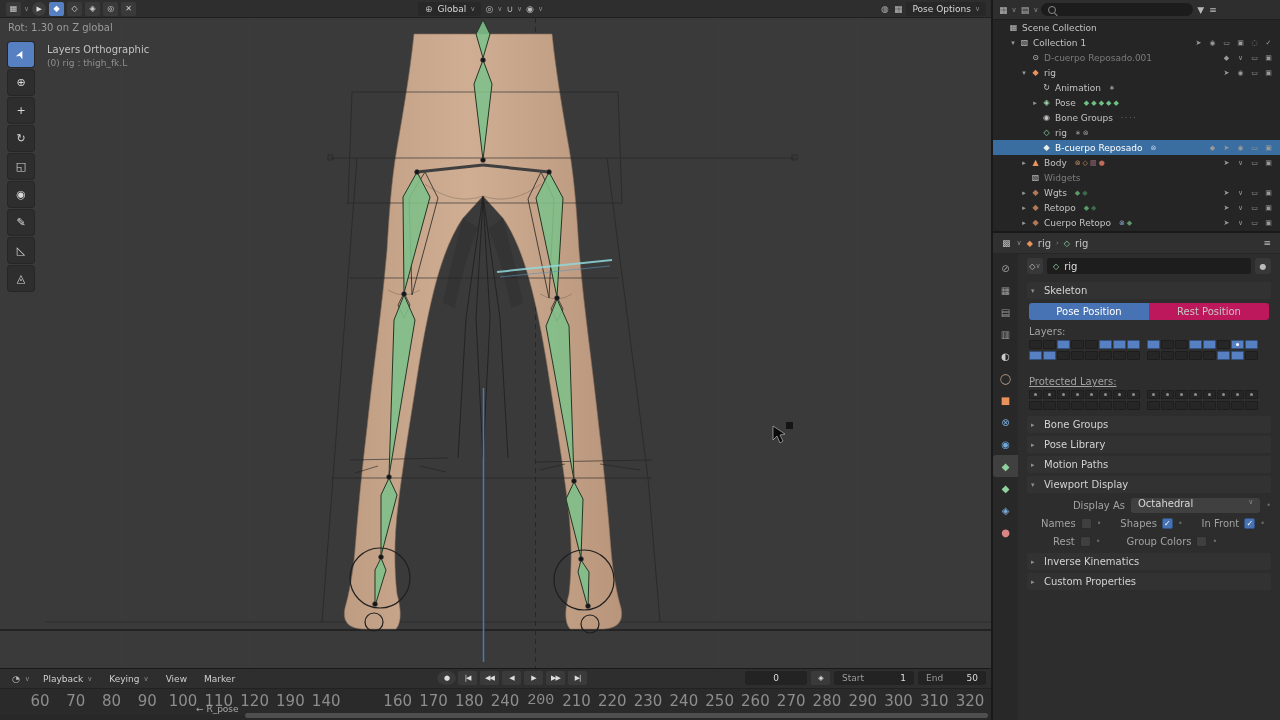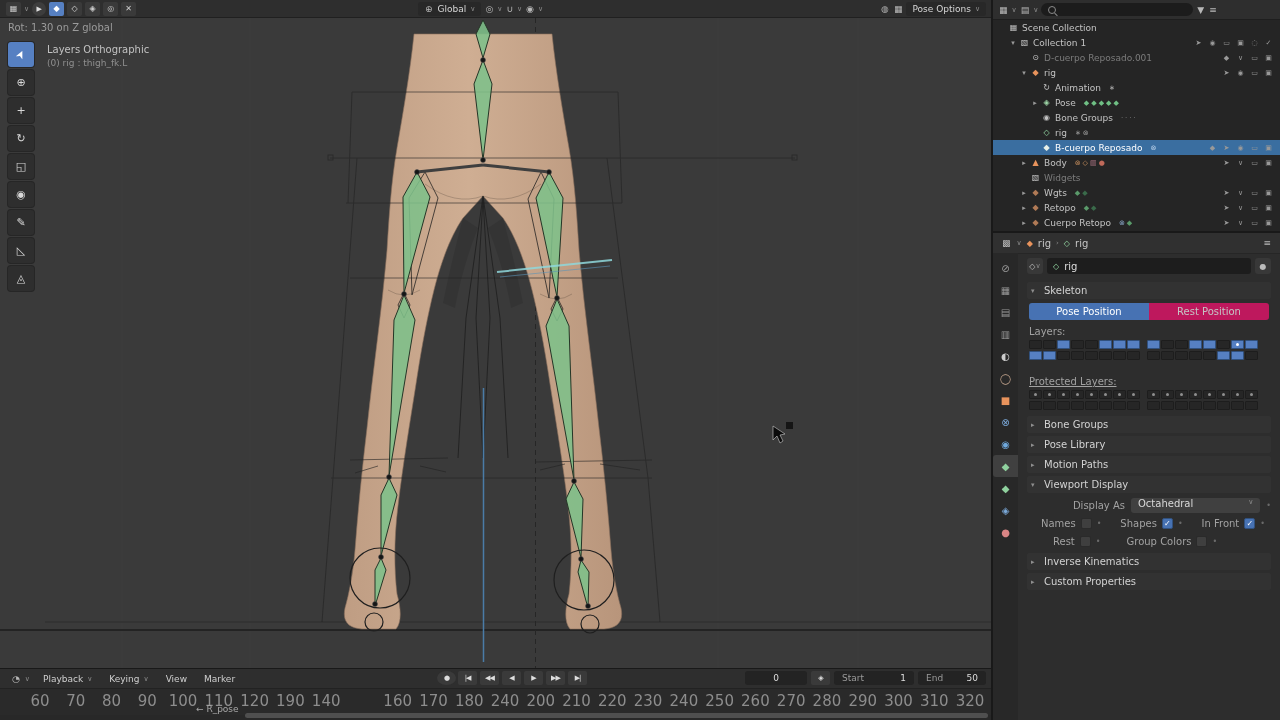--- a/index.html
+++ b/index.html
@@ -352,21 +352,21 @@
         <span class="tick" style="left: 183.08px;">100</span>
         <span class="tick" style="left: 218.85px;">110</span>
         <span class="tick" style="left: 254.62px;">120</span>
         <span class="tick" style="left: 290.39px;">190</span>
         <span class="tick" style="left: 326.16px;">140</span>
         <span class="tick" style="left: 361.93px; margin-top: 44px;">150</span>
         <span class="tick" style="left: 397.7px;">160</span>
         <span class="tick" style="left: 433.47px;">170</span>
         <span class="tick" style="left: 469.24px;">180</span>
         <span class="tick" style="left: 505.01px;">240</span>
-        <span class="tick" style="left: 540.78px;">200</span>
+        <span class="tick" style="left: 540.78px; font-family: Liberation Mono, monospace;">200</span>
         <span class="tick" style="left: 576.55px;">210</span>
         <span class="tick" style="left: 612.32px; text-align: center;">220</span>
         <span class="tick" style="left: 648.09px; text-align: right;">230</span>
         <span class="tick" style="left: 683.86px;">240</span>
         <span class="tick" style="left: 719.63px;">250</span>
         <span class="tick" style="left: 755.4px; text-align: center;">260</span>
         <span class="tick" style="left: 791.17px;">270</span>
         <span class="tick" style="left: 826.94px;">280</span>
         <span class="tick" style="left: 862.71px;">290</span>
         <span class="tick" style="left: 898.48px;">300</span>

